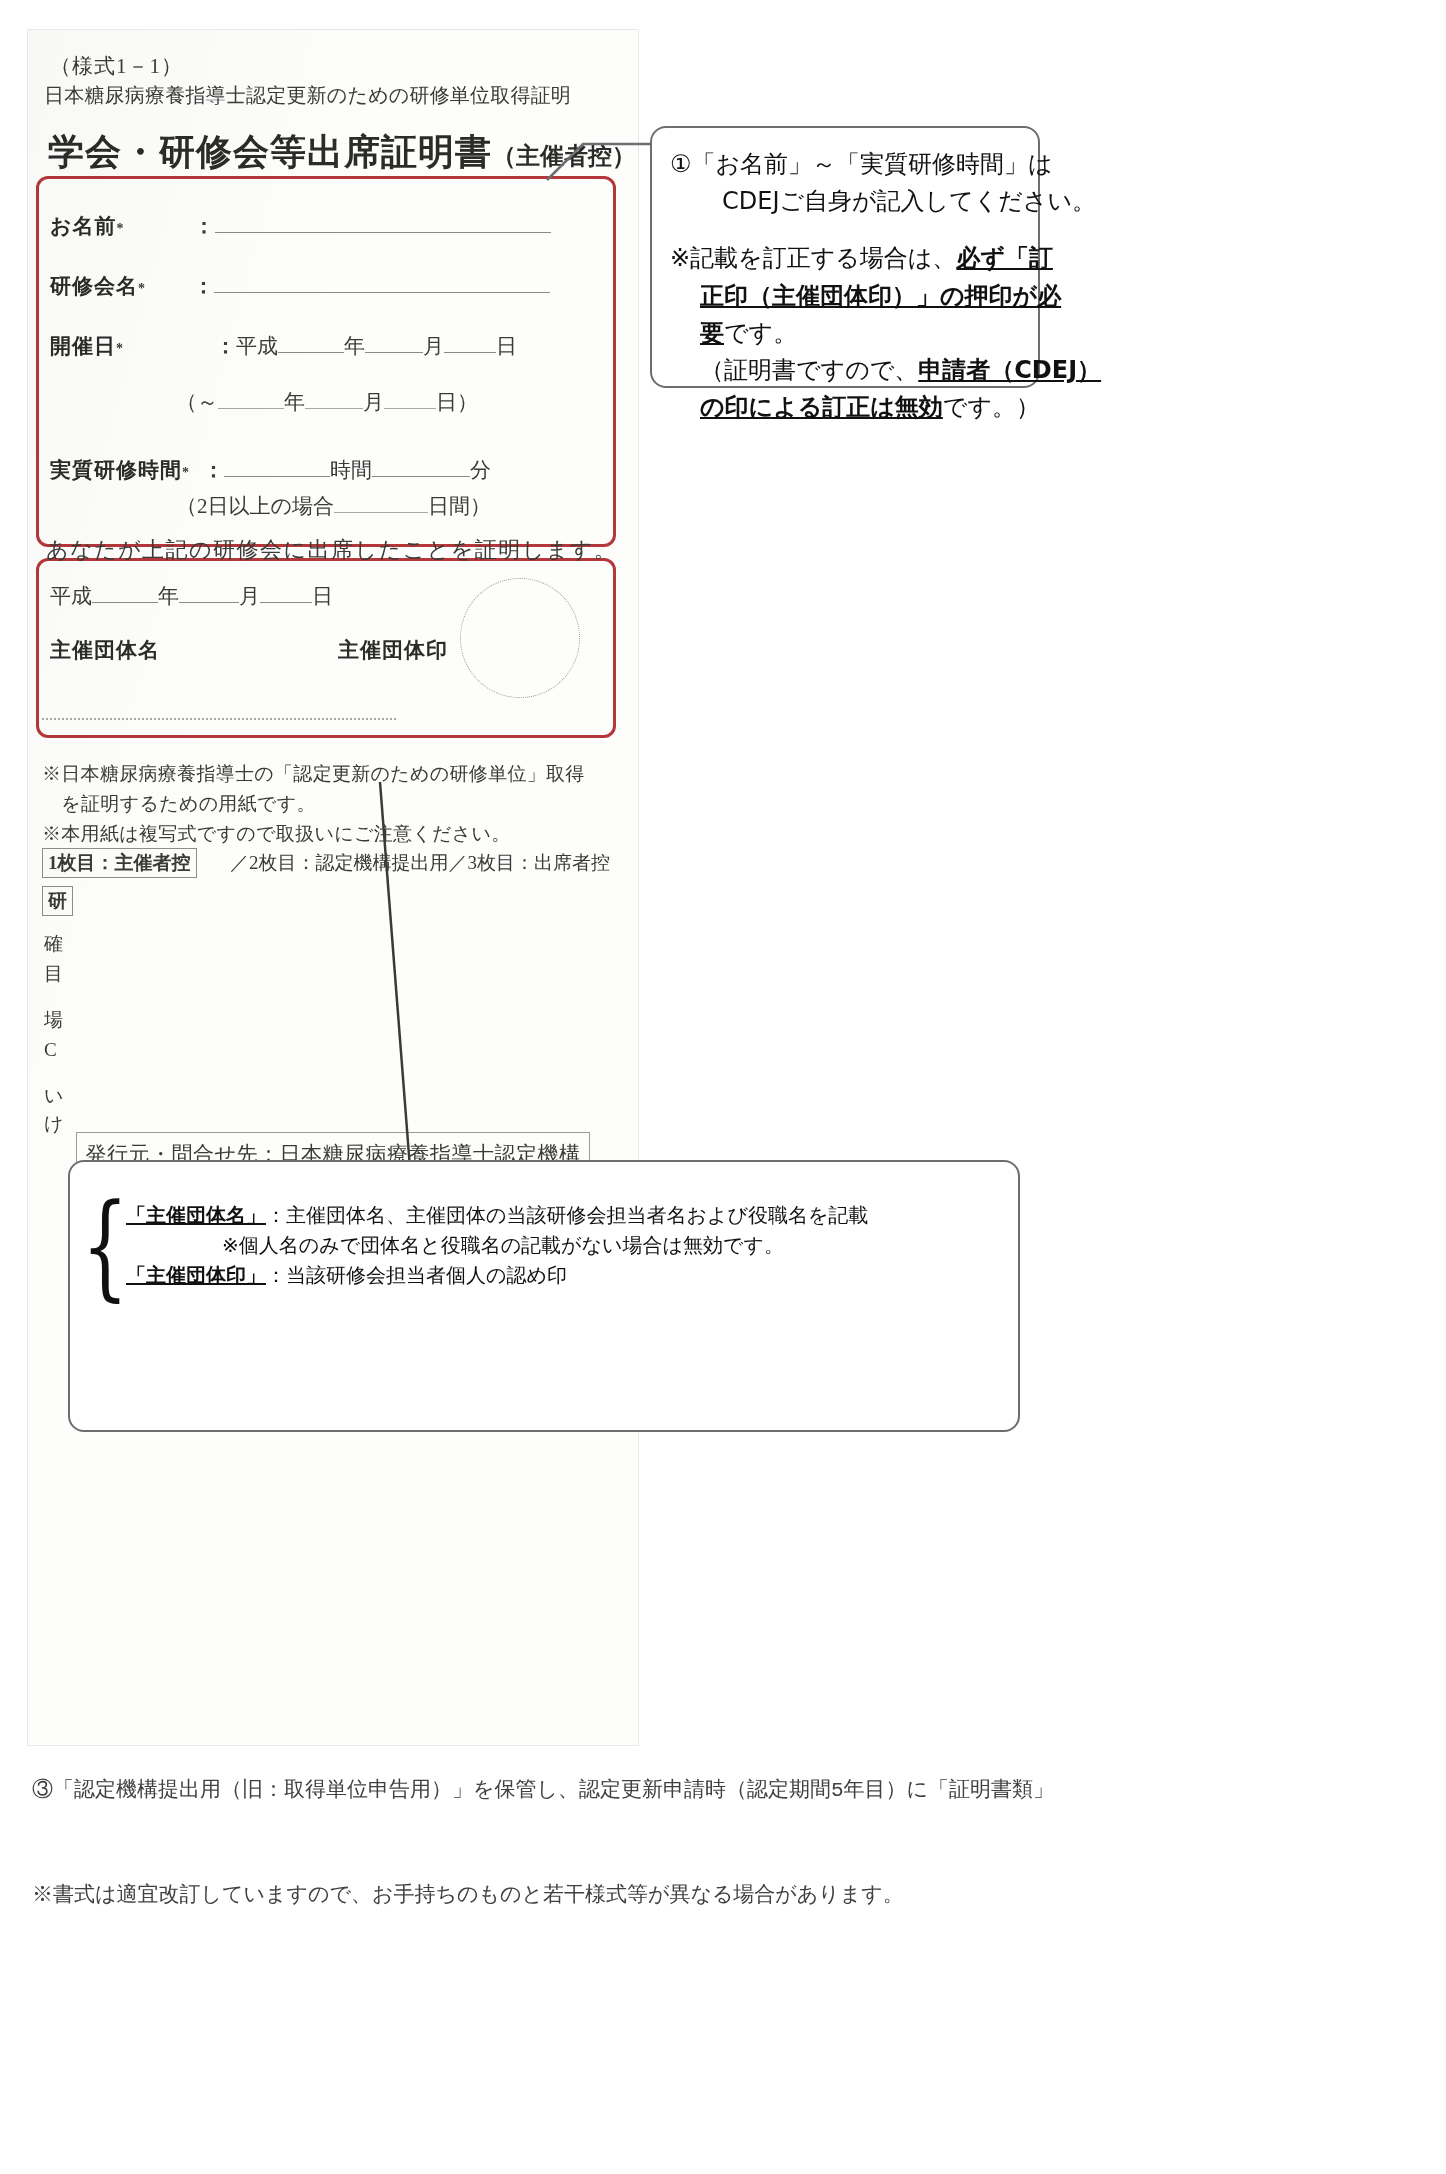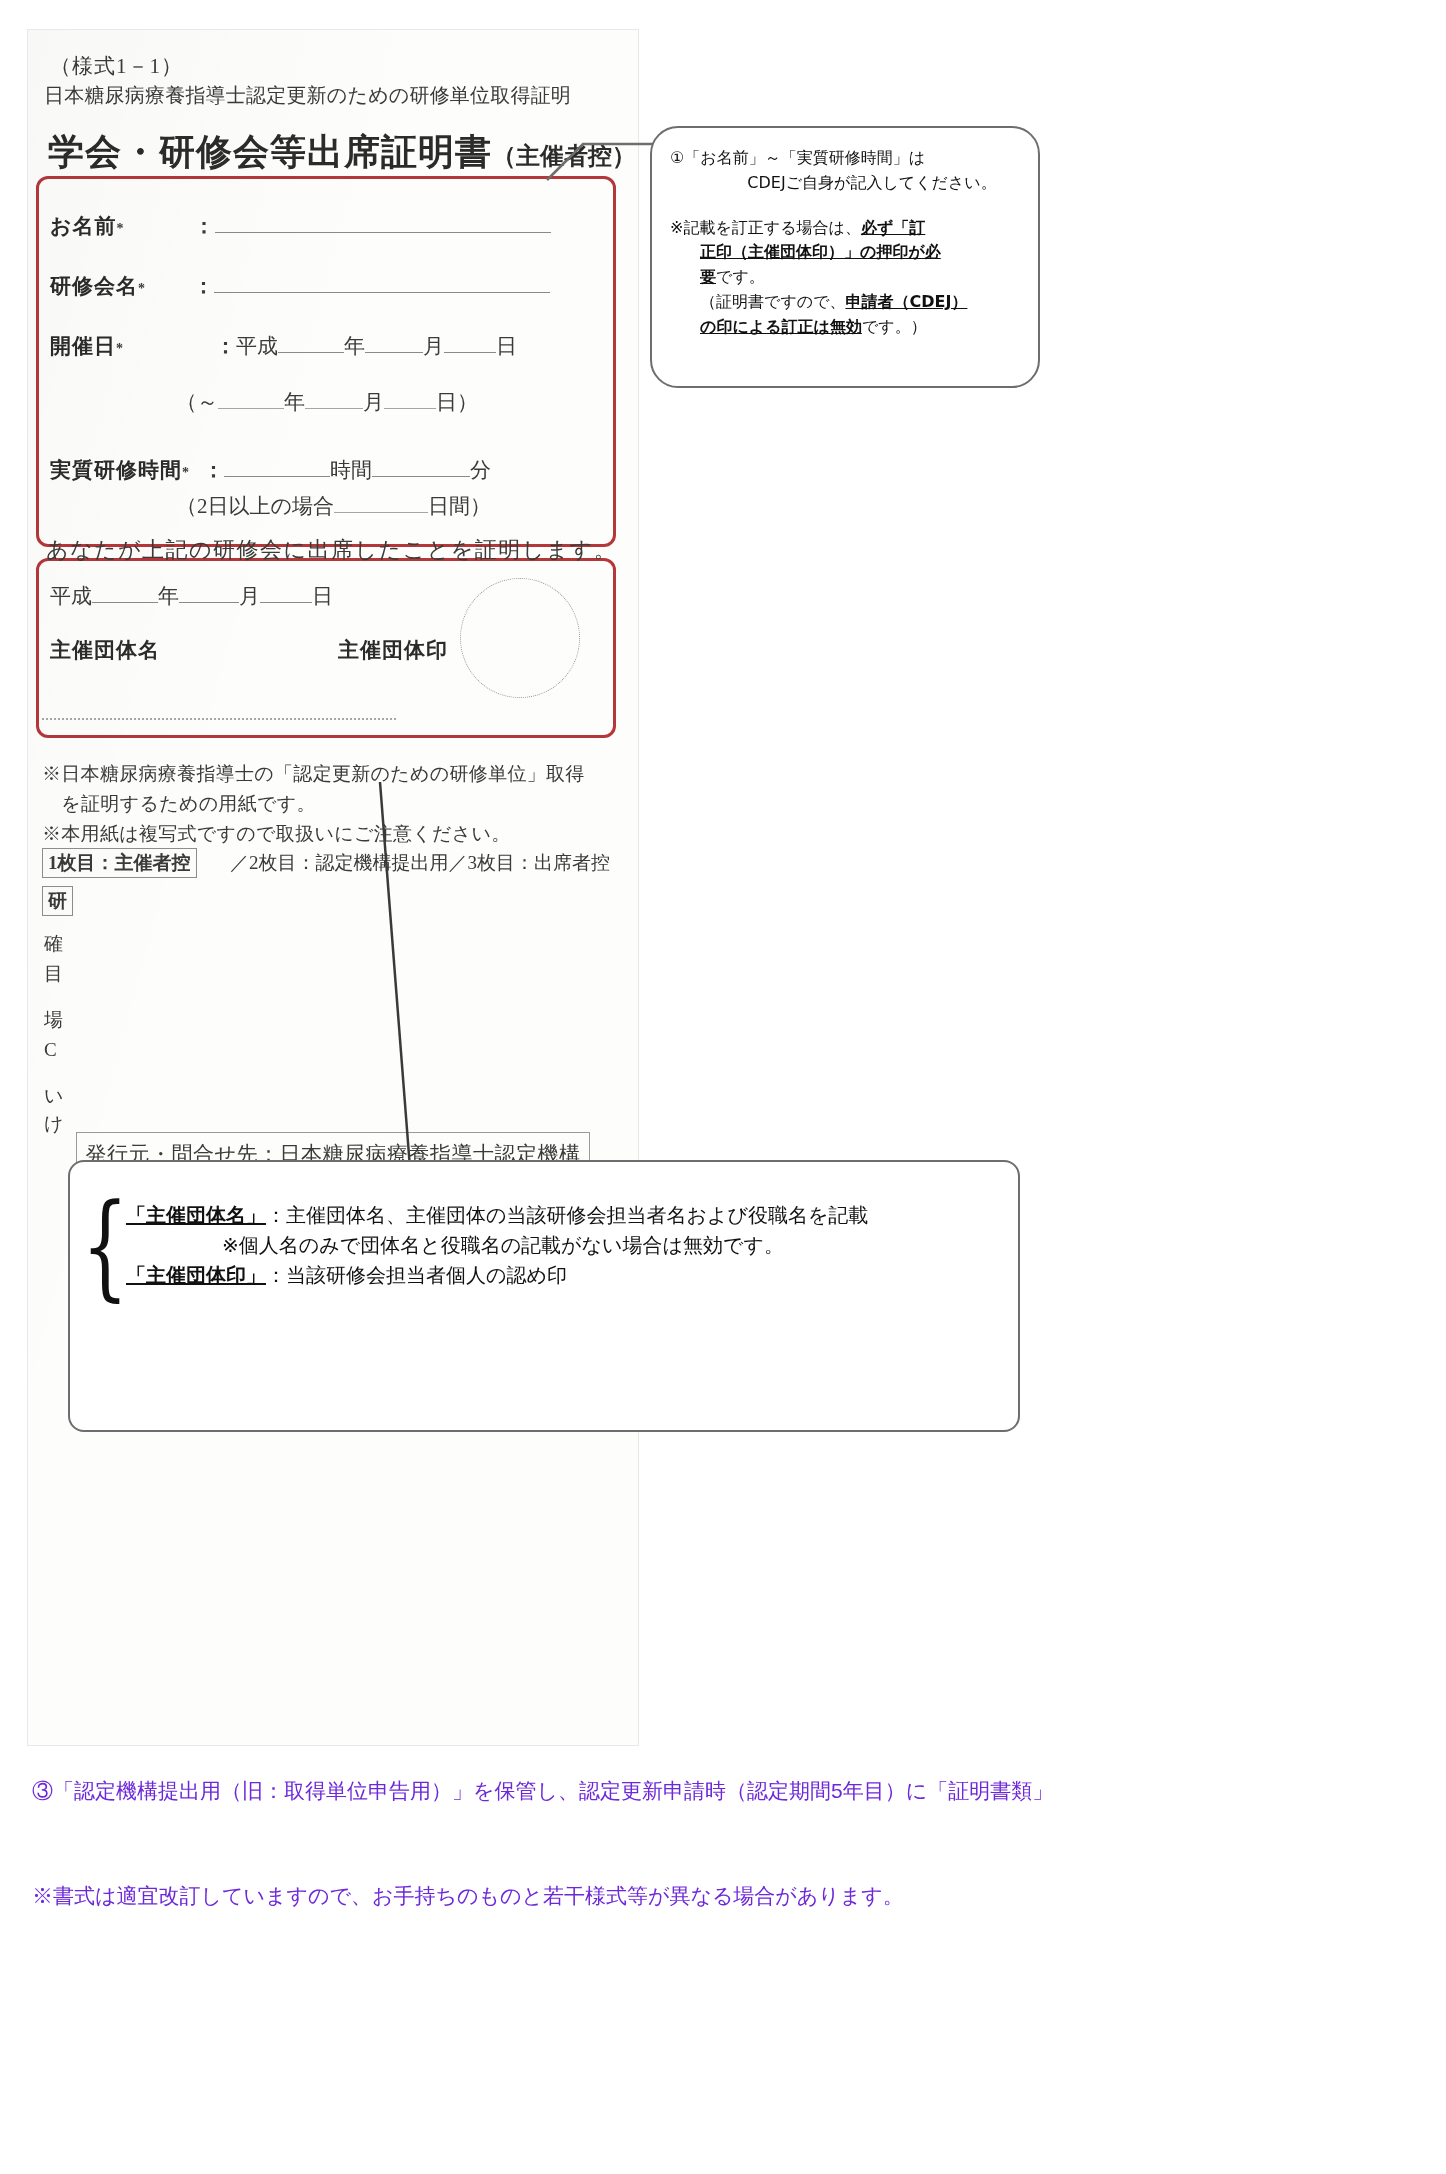--- a/index.html
+++ b/index.html
@@ -196,23 +196,22 @@
     box-sizing: border-box;
     font-family: "DejaVu Sans", "Liberation Sans", sans-serif;
     color: #111;
   }
   #callout-1 {
     left: 650px;
     top: 126px;
     width: 390px;
     height: 262px;
     padding: 18px 16px 0 18px;
-    font-size: 16px;
+    font-size: 24px;
     line-height: 1.55;
-    border-radius: 28px;
   }
   #callout-2 {
     left: 68px;
     top: 1160px;
     width: 952px;
     height: 272px;
     padding: 18px 20px 0 22px;
     font-size: 20px;
     line-height: 1.5;
   }
@@ -261,24 +260,24 @@
     display: flex;
     align-items: center;
     justify-content: center;
     transform: scaleY(1.55);
   }
   .brace-body { flex: 1 1 auto; padding-left: 8px; }
 
   
   .page-note {
     position: absolute;
-    font-family: Liberation Sans, sans-serif;
+    font-family: Liberation Mono, monospace;
     font-size: 21px;
     line-height: 1.5;
-    color: #6d28d9;
+    color: #404040;
     white-space: nowrap;
   }
   #page-note-3 { left: 32px; top: 1775px; }
   #page-note-3 .cont { padding-left: 34px; }
   #page-note-4 { left: 32px; top: 1880px; }
 </style>
 </head>
 <body>
 
 <div id="form-sheet">

